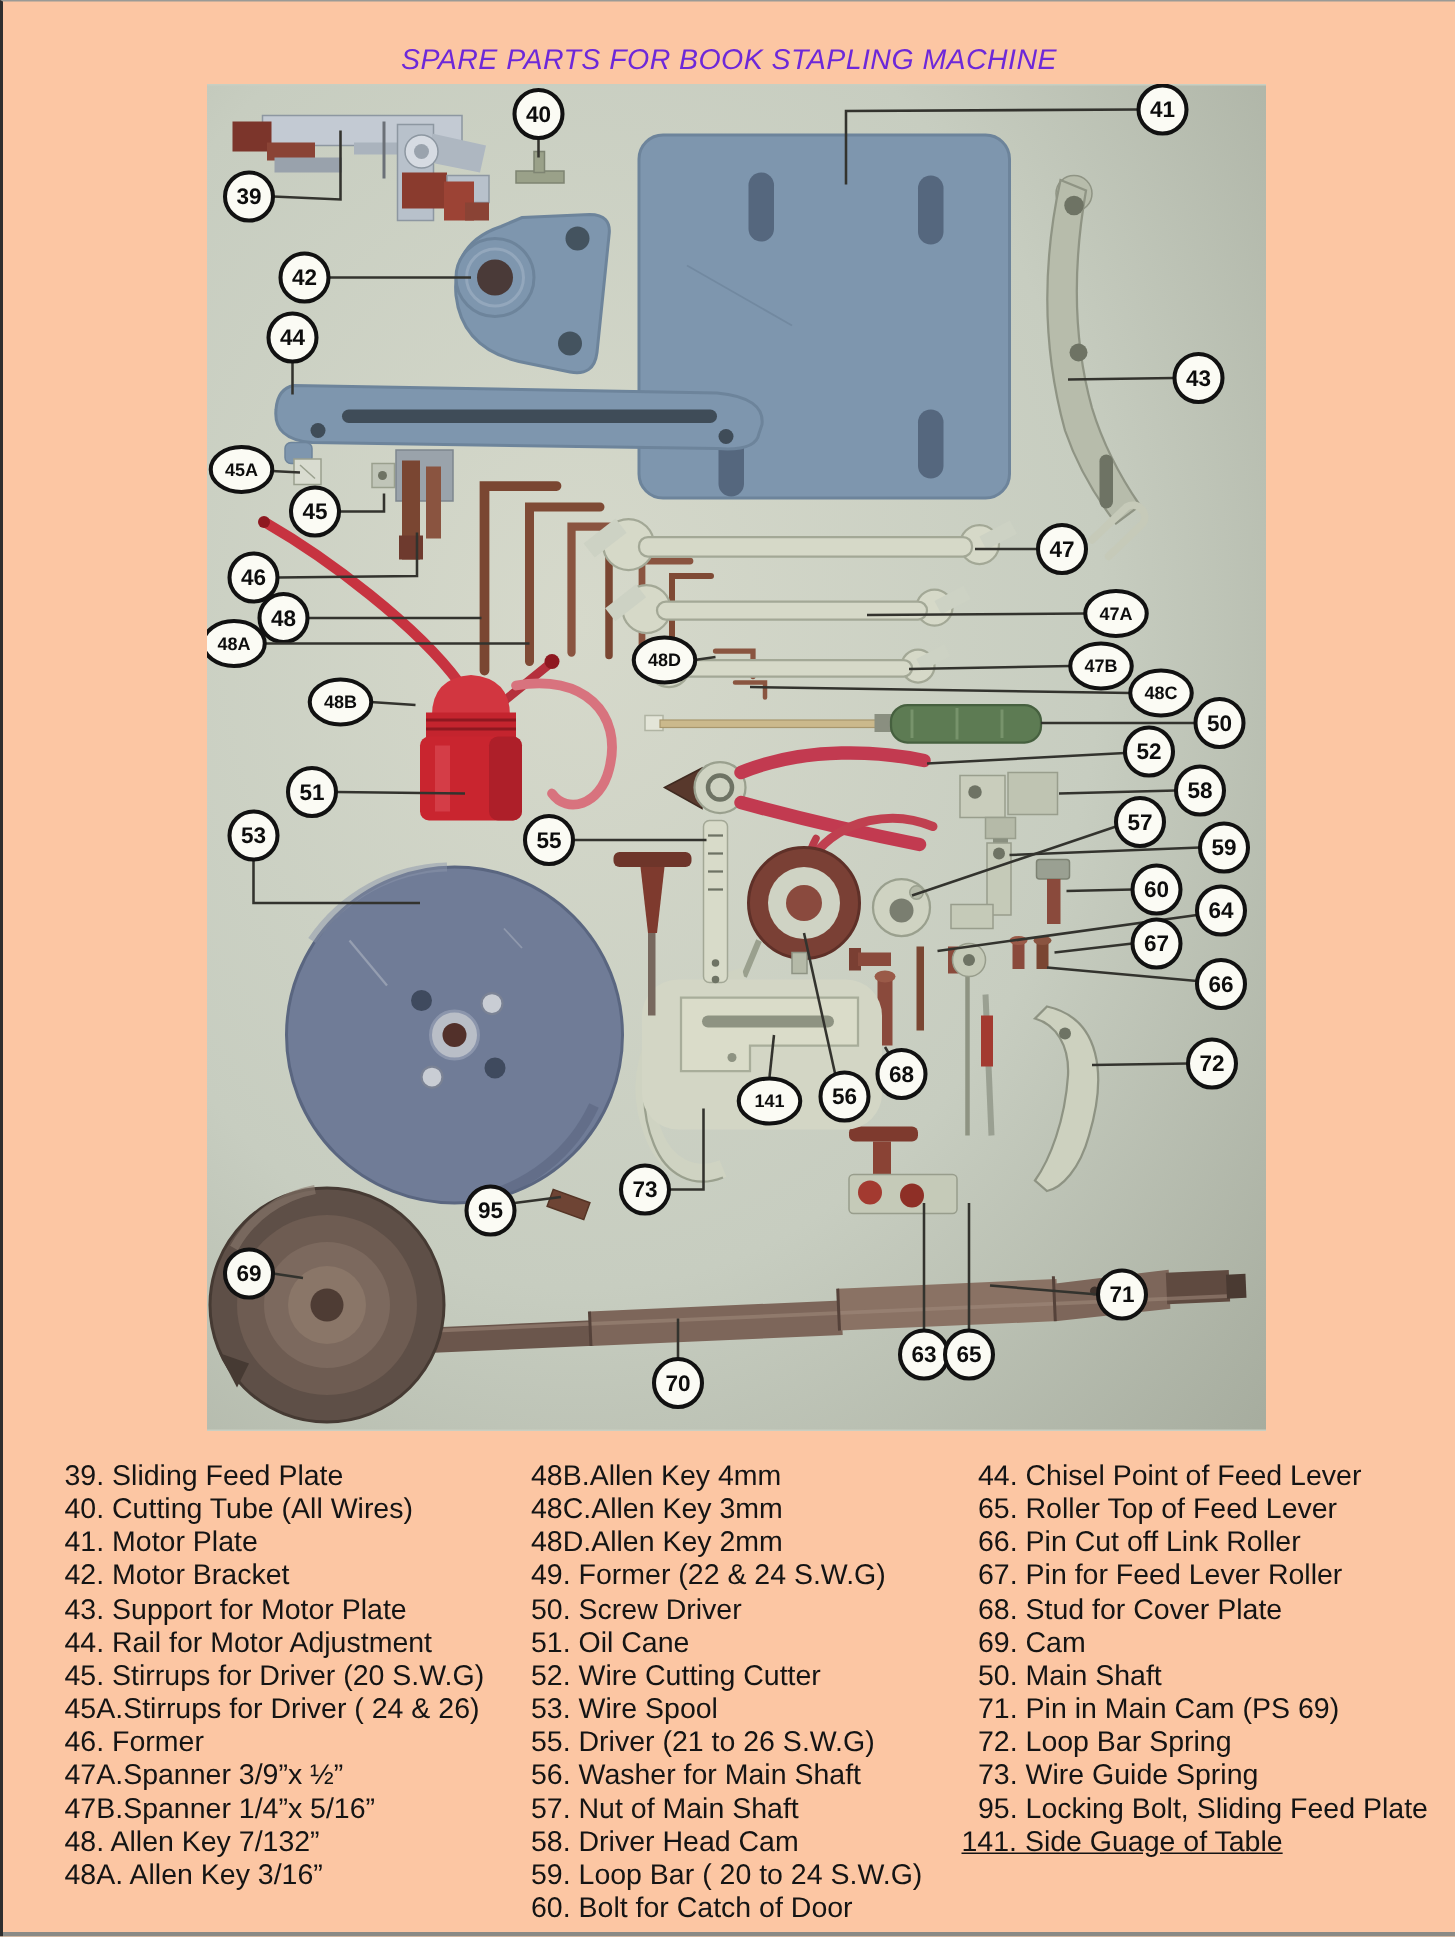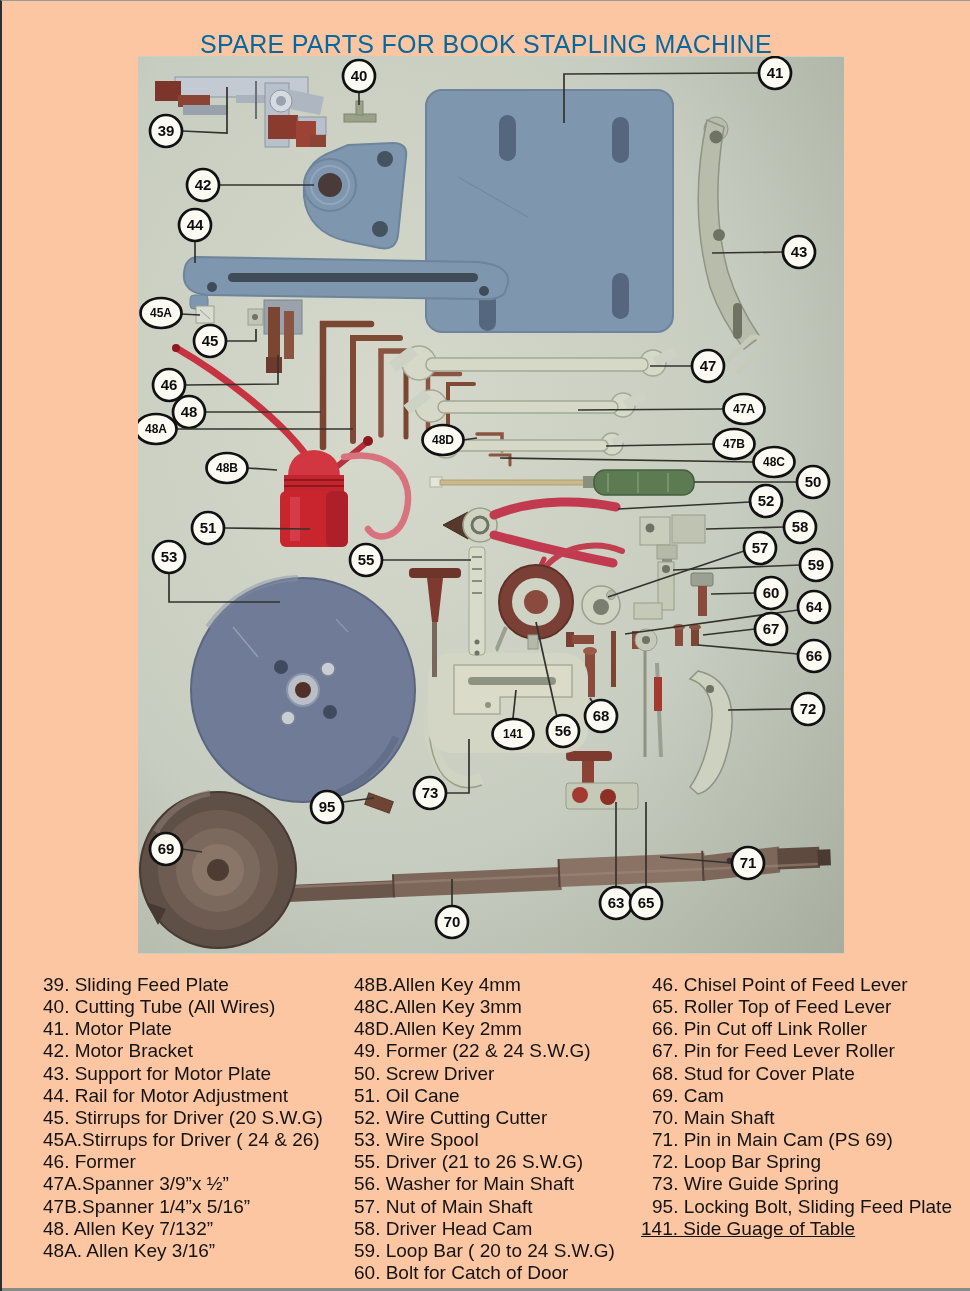--- a/index.html
+++ b/index.html
@@ -6,21 +6,21 @@
     --page-bg:#fcc6a3; --photo-bg:#c9cfc2; --ink:#111111;
   }
   html,body{margin:0;padding:0;}
   body{width:970px;height:1291px;background:var(--page-bg);
        font-family:"Liberation Sans",sans-serif;overflow:hidden;position:relative;}
   .page{position:absolute;inset:0;background:var(--page-bg);
         border-left:2px solid #2e2e2e;border-top:1px solid #9a9a96;
         box-sizing:border-box;}
   .page::after{content:"";position:absolute;left:0;right:0;bottom:0;height:3px;background:#8a8a86;}
   .title{position:absolute;left:0;top:29px;width:100%;text-align:center;
-         font-size:25px;letter-spacing:.3px;color:#0369a1;white-space:nowrap;}
+         font-size:19px;letter-spacing:.3px;color:#6d28d9;white-space:nowrap;font-style:italic;}
   .photo{position:absolute;left:136px;top:55px;width:706px;height:898px;
          background:var(--photo-bg);}
   .photo svg{display:block;width:706px;height:898px;}
   .parts-list{position:absolute;left:0;top:973px;width:970px;font-size:19px;color:#141414;}
   .pl-col{position:absolute;top:0;white-space:nowrap;}
   .pl-row{line-height:22.15px;}
   [data-col="0"]{left:41px;}
   [data-col="1"]{left:352px;}
   [data-col="2"]{left:650px;}
   [data-col="2"] .pl-row:last-child{margin-left:-11px;text-decoration:underline;}
@@ -473,27 +473,27 @@
         <div class="pl-row">52. Wire Cutting Cutter</div>
         <div class="pl-row">53. Wire Spool</div>
         <div class="pl-row">55. Driver (21 to 26 S.W.G)</div>
         <div class="pl-row">56. Washer for Main Shaft</div>
         <div class="pl-row">57. Nut of Main Shaft</div>
         <div class="pl-row">58. Driver Head Cam</div>
         <div class="pl-row">59. Loop Bar ( 20 to 24 S.W.G)</div>
         <div class="pl-row">60. Bolt for Catch of Door</div>
       </div>
     <div class="pl-col" data-col="2">
-        <div class="pl-row">46. Chisel Point of Feed Lever</div>
+        <div class="pl-row">44. Chisel Point of Feed Lever</div>
         <div class="pl-row">65. Roller Top of Feed Lever</div>
         <div class="pl-row">66. Pin Cut off Link Roller</div>
         <div class="pl-row">67. Pin for Feed Lever Roller</div>
         <div class="pl-row">68. Stud for Cover Plate</div>
         <div class="pl-row">69. Cam</div>
-        <div class="pl-row">70. Main Shaft</div>
+        <div class="pl-row">50. Main Shaft</div>
         <div class="pl-row">71. Pin in Main Cam (PS 69)</div>
         <div class="pl-row">72. Loop Bar Spring</div>
         <div class="pl-row">73. Wire Guide Spring</div>
         <div class="pl-row">95. Locking Bolt, Sliding Feed Plate</div>
         <div class="pl-row">141. Side Guage of Table</div>
       </div>
   </div>
 </div>
 
 </body></html>

